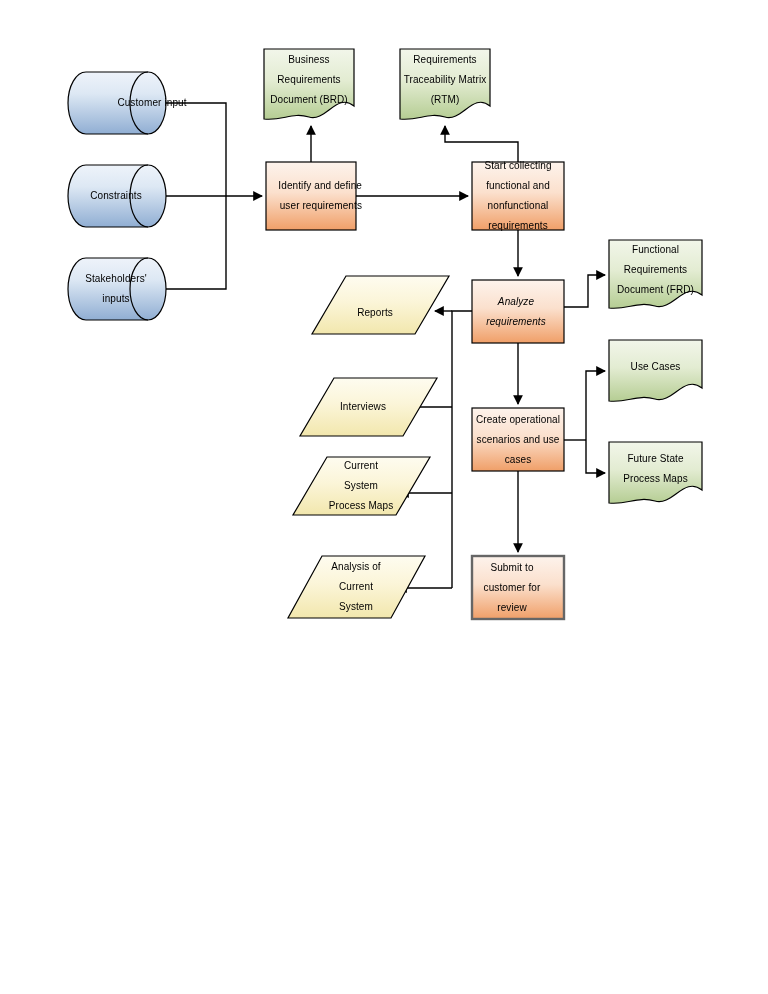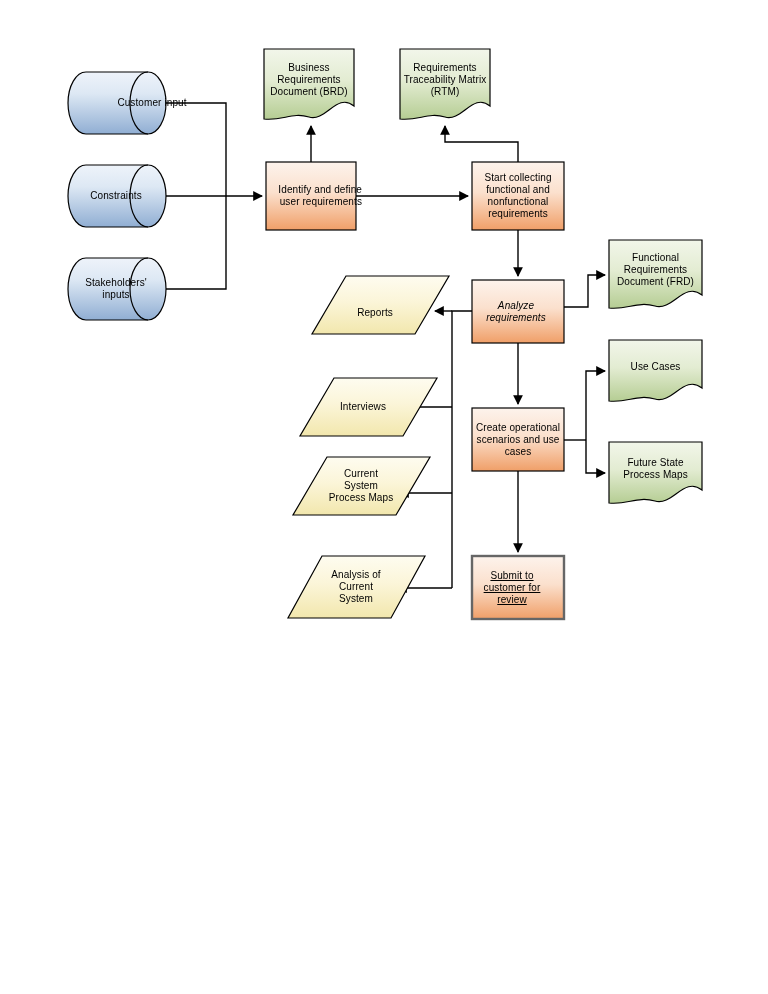--- a/index.html
+++ b/index.html
@@ -22,21 +22,21 @@
     height: 994px;
   }
   .node-label {
     position: absolute;
     display: flex;
     align-items: center;
     justify-content: center;
     text-align: center;
     color: #000000;
     font-size: 10px;
-    line-height: 12px;
+    line-height: 20px;
     pointer-events: none;
     letter-spacing: 0.1px;
   }
 </style>
 </head>
 <body>
 
 <svg id="canvas" viewBox="0 0 768 994" xmlns="http://www.w3.org/2000/svg">
   <defs>
     <linearGradient id="gradCylinder" x1="0" y1="0" x2="0" y2="1">
@@ -156,19 +156,19 @@
   <div class="node-label" style="left:264px; top:52px; width:90px; height:56px;">Business Requirements Document (BRD)</div>
   <div class="node-label" style="left:398px; top:52px; width:94px; height:56px;">Requirements Traceability Matrix (RTM)</div>
   <div class="node-label" style="left:609px; top:243px; width:93px; height:54px;">Functional Requirements Document (FRD)</div>
   <div class="node-label" style="left:609px; top:344px; width:93px; height:46px;">Use Cases</div>
   <div class="node-label" style="left:609px; top:446px; width:93px; height:46px;">Future State Process Maps</div>
 
   <div class="node-label" style="left:276px; top:162px; width:86px; height:68px;text-align:right;">Identify and define user requirements</div>
   <div class="node-label" style="left:474px; top:162px; width:88px; height:68px;">Start collecting functional and nonfunctional requirements</div>
   <div class="node-label" style="left:474px; top:280px; width:84px; height:63px;font-style:italic;">Analyze requirements</div>
   <div class="node-label" style="left:474px; top:408px; width:88px; height:63px;">Create operational scenarios and use cases</div>
-  <div class="node-label" style="left:474px; top:556px; width:76px; height:63px;text-decoration:underline;">Submit to customer for review</div>
+  <div class="node-label" style="left:474px; top:556px; width:76px; height:63px;">Submit to customer for review</div>
 
   <div class="node-label" style="left:340px; top:276px; width:70px; height:74px;">Reports</div>
   <div class="node-label" style="left:328px; top:378px; width:70px; height:58px;">Interviews</div>
   <div class="node-label" style="left:328px; top:457px; width:66px; height:58px;">Current System Process Maps</div>
   <div class="node-label" style="left:322px; top:556px; width:68px; height:62px;">Analysis of Current System</div>
 </div>
 
 </body></html>

